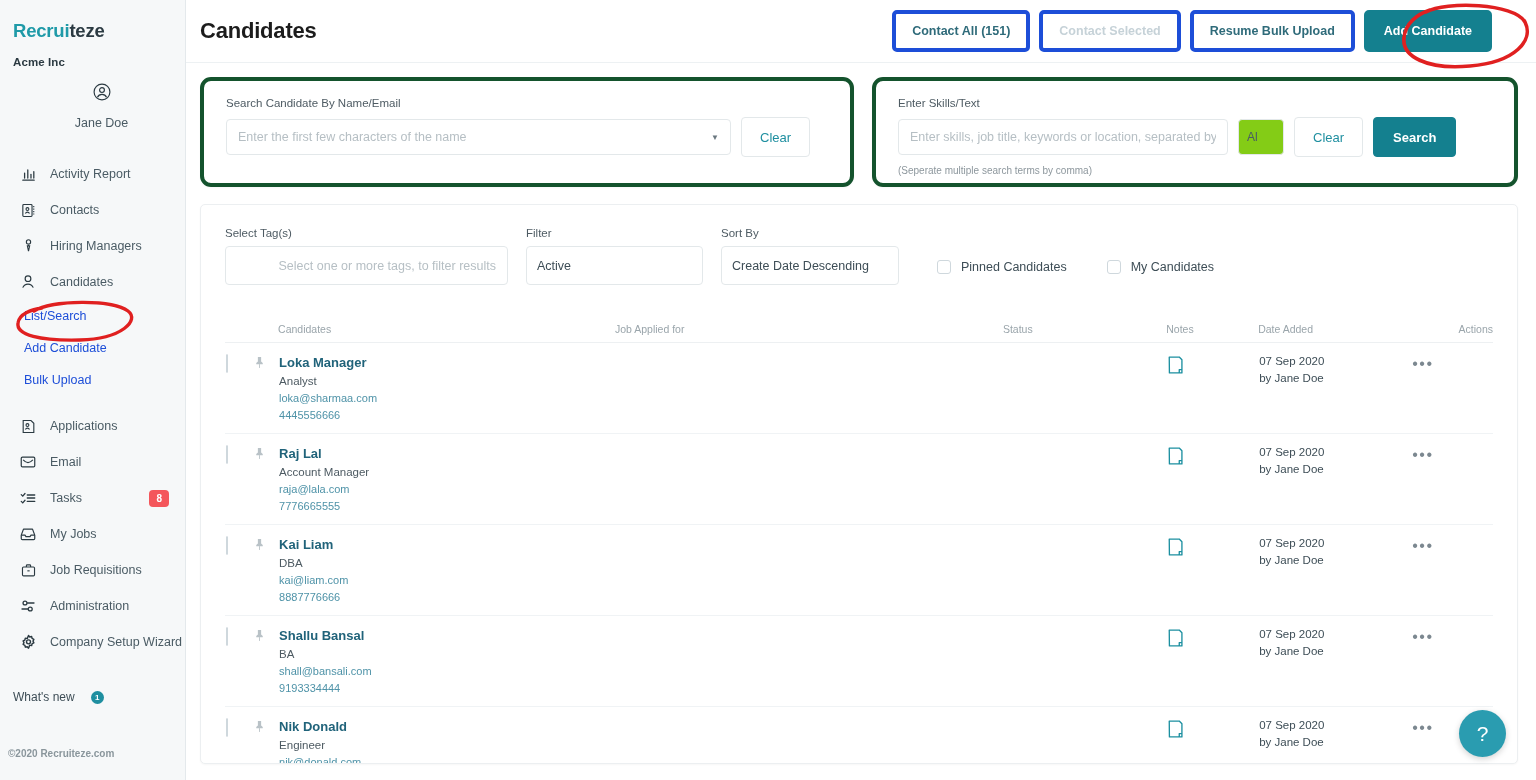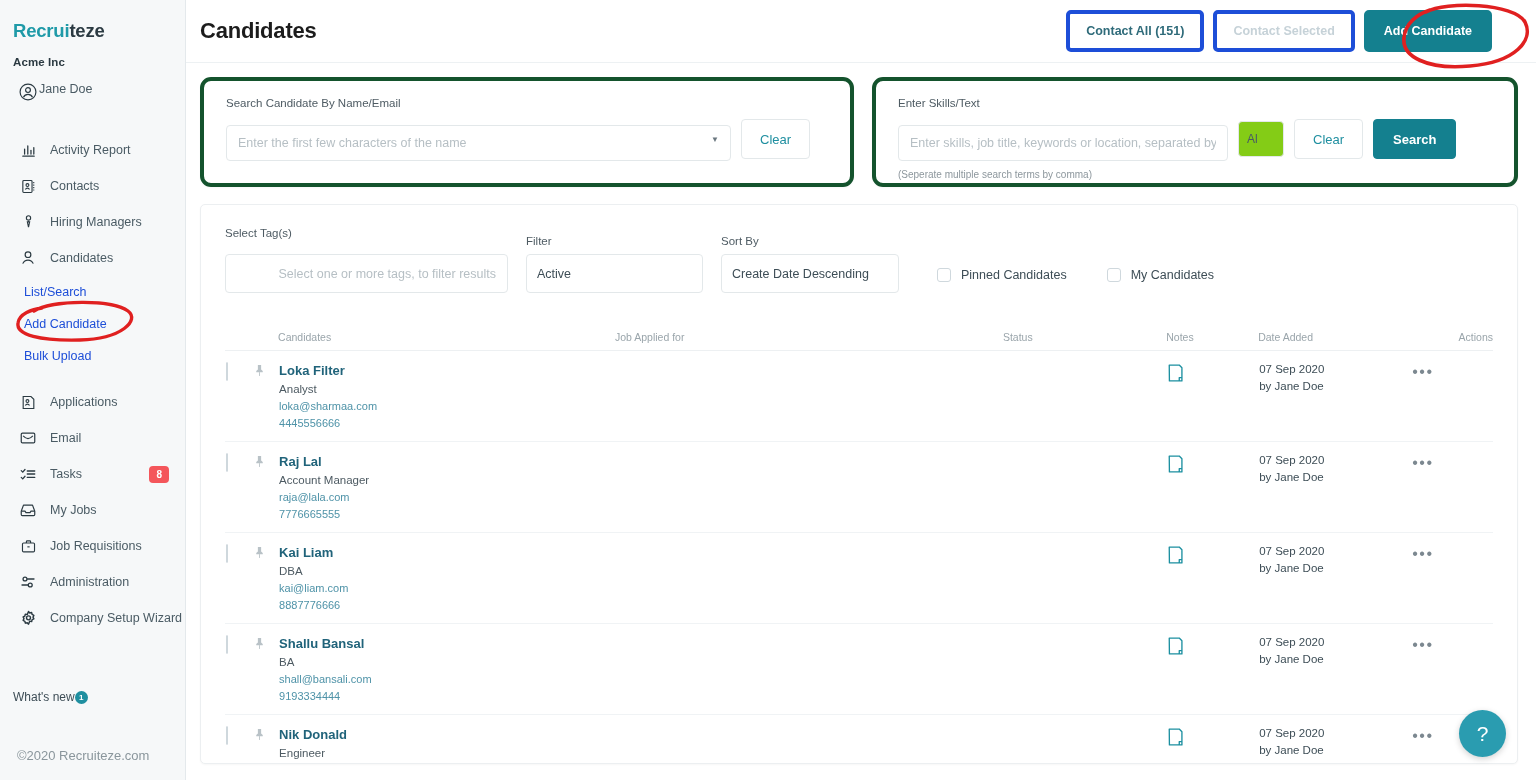--- a/index.html
+++ b/index.html
@@ -26,22 +26,23 @@
     padding: 20px 0 0 13px;
     letter-spacing: -0.2px;
     color: #2b3a42;
   }
   .logo .teal { color: #1f9aa8; }
   .org {
     font-size: 11.5px; font-weight: bold; color: #2b3a42;
     padding: 14px 0 0 13px; letter-spacing: 0.1px;
   }
   .userrow {
-    display: flex; gap: 1px;
+    display: flex; align-items: center; gap: 10px;
     padding: 14px 0 0 18px;
+    flex-direction: column;
   }
   .userrow .uname { font-size: 12.5px; color: #4a5b64; }
   .navlist { margin-top: 26px; }
   .navitem {
     display: flex; align-items: center; gap: 12px;
     height: 36px; padding-left: 18px;
     font-size: 12.5px; color: #4a5b64;
     position: relative; cursor: pointer;
   }
   .navitem .ico { width: 20px; height: 20px; display:flex; align-items:center; justify-content:center; flex: 0 0 20px; }
@@ -52,31 +53,31 @@
   }
   .badge-red {
     position: absolute; right: 16px;
     background: #f4565b; color: #fff;
     font-size: 10px; font-weight: bold;
     border-radius: 4px; padding: 2px 7px; line-height: 13px;
   }
   .whatsnew {
     position: absolute; left: 13px; top: 690px;
     font-size: 12px; color: #3d4d56;
-    display: flex; align-items: center; gap: 0; cursor: pointer;
+    display: flex; align-items: center; gap: 16px; cursor: pointer;
   }
   .badge-teal {
     background: #1f8fa0; color: #fff; font-size: 8px;
     width: 13px; height: 13px; border-radius: 50%;
     display: inline-flex; align-items: center; justify-content: center;
     font-weight: bold;
   }
   .copyright {
-    position: absolute; left: 17px; top: 748px;
-    font-size: 13px; color: #8a969c;
+    position: absolute; left: 8px; top: 748px;
+    font-size: 10px; color: #8a969c; font-weight: bold;
   }
 
   
   .main { flex: 1 1 auto; position: relative; background: #fff; height: 780px; }
   .topbar {
     height: 63px; display: flex; align-items: center;
     padding: 0 18px 0 0; border-bottom: 1px solid #edf1f3;
   }
   .page-title {
     font-size: 22px; font-weight: bold; color: #1c1c1c;
@@ -98,21 +99,21 @@
     background: #fff; border: 4px solid #14532d; border-radius: 11px;
     box-shadow: 0 1px 2px rgba(0,0,0,0.035);
   }
   .card-a { width: 654px; height: 110px; padding: 16px 22px 0 22px; }
   .card-b { flex: 1 1 auto; height: 110px; padding: 16px 22px 0 22px; }
   .fieldlabel { font-size: 11.5px; color: #4e5b63; margin-bottom: 8px; }
   .inputwrap { display: flex; align-items: center; gap: 10px; }
   .txtinput {
     height: 36px; border: 1px solid #e3e8ea; border-radius: 4px;
     background: #fff; font-size: 12.5px; color: #4a5b64;
-    padding: 0 11px; outline: none; font-family: "Liberation Sans", sans-serif; margin-top: 8px;
+    padding: 0 11px; outline: none; font-family: "Liberation Sans", sans-serif;
   }
   .txtinput::placeholder { color: #b6bfc4; }
   .inp-name { width: 505px; position: relative; }
   .selarrow {
     position: absolute; right: 12px; top: 50%; transform: translateY(-50%);
     pointer-events: none; font-size: 8px; color: #6b7880;
   }
   .btn-clear {
     border: 1px solid #e3e8ea; background: #fff; color: #1f8fa0;
     font-size: 13px; border-radius: 4px; height: 40px; padding: 0 18px;
@@ -353,20 +354,21 @@
     <div class="copyright">©2020 Recruiteze.com</div>
   </aside>
 
   <section class="main">
 
     <div class="topbar">
       <div class="page-title">Candidates</div>
       <div class="topbtns">
         <button class="btn">Contact All (151)</button>
         <button class="btn disabled">Contact Selected</button>
+        <button class="btn">Resume Bulk Upload</button>
         <button class="btn primary">Add Candidate</button>
       </div>
     </div>
 
     <div class="searchrow">
       <div class="card card-a">
         <div class="fieldlabel">Search Candidate By Name/Email</div>
         <div class="inputwrap">
           <div class="inp-name">
             <input class="txtinput" style="width: 100%;" placeholder="Enter the first few characters of the name">
@@ -450,21 +452,21 @@
           </thead>
           <tbody>
 
             <tr>
               <td><span class="cbox"></span></td>
               <td><span class="pin"><svg width="13" height="15" viewBox="0 0 24 24" fill="#b9c2c7">
                       <path d="M9 2h6v8l3 3v2H6v-2l3-3z"></path>
                       <rect x="11.2" y="15" width="1.6" height="7"></rect>
                     </svg></span></td>
               <td>
-                <div class="cname">Loka Filter</div>
+                <div class="cname">Loka Manager</div>
                 <div class="ctitle">Analyst</div>
                 <div class="cmail">loka@sharmaa.com</div>
                 <div class="cphone">4445556666</div>
               </td>
               <td></td>
               <td></td>
               <td><span><svg width="17" height="20" viewBox="0 0 20 24" fill="none" stroke="#1b8fa0" stroke-width="1.6" stroke-linejoin="round">
                       <path d="M2.5 2.5h12l3.2 3.2V21.5h-15z"></path>
                       <path d="M14.5 21.5v-4h3.2"></path>
                     </svg></span></td>

